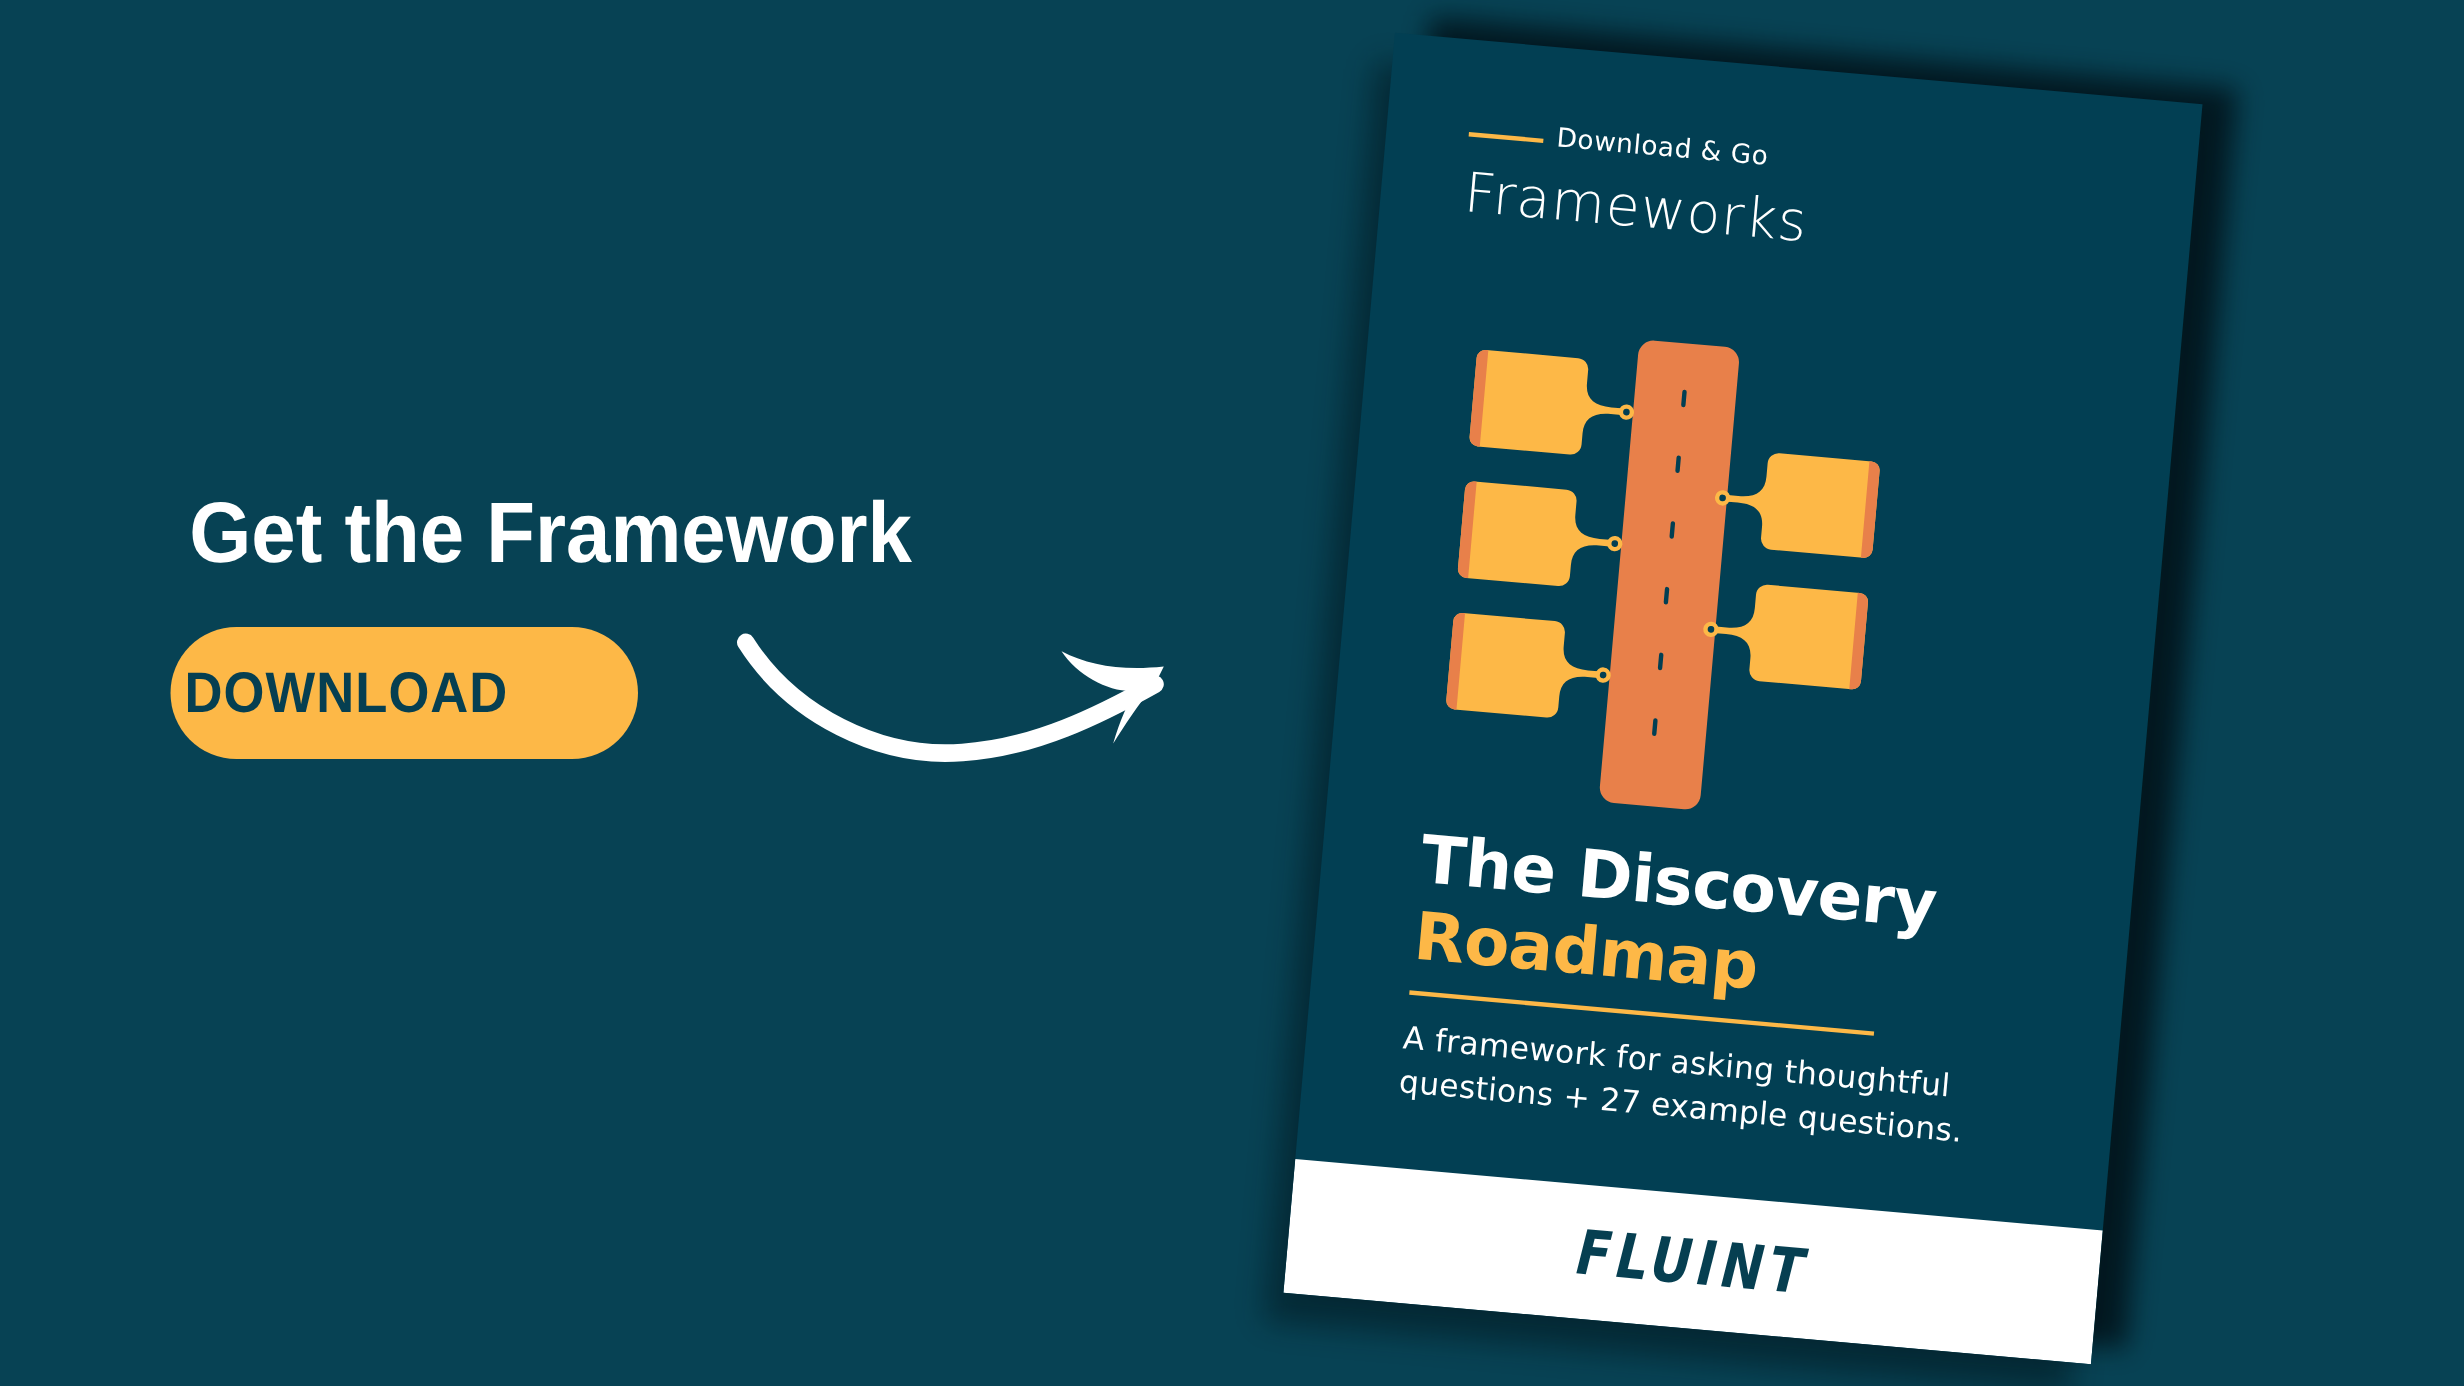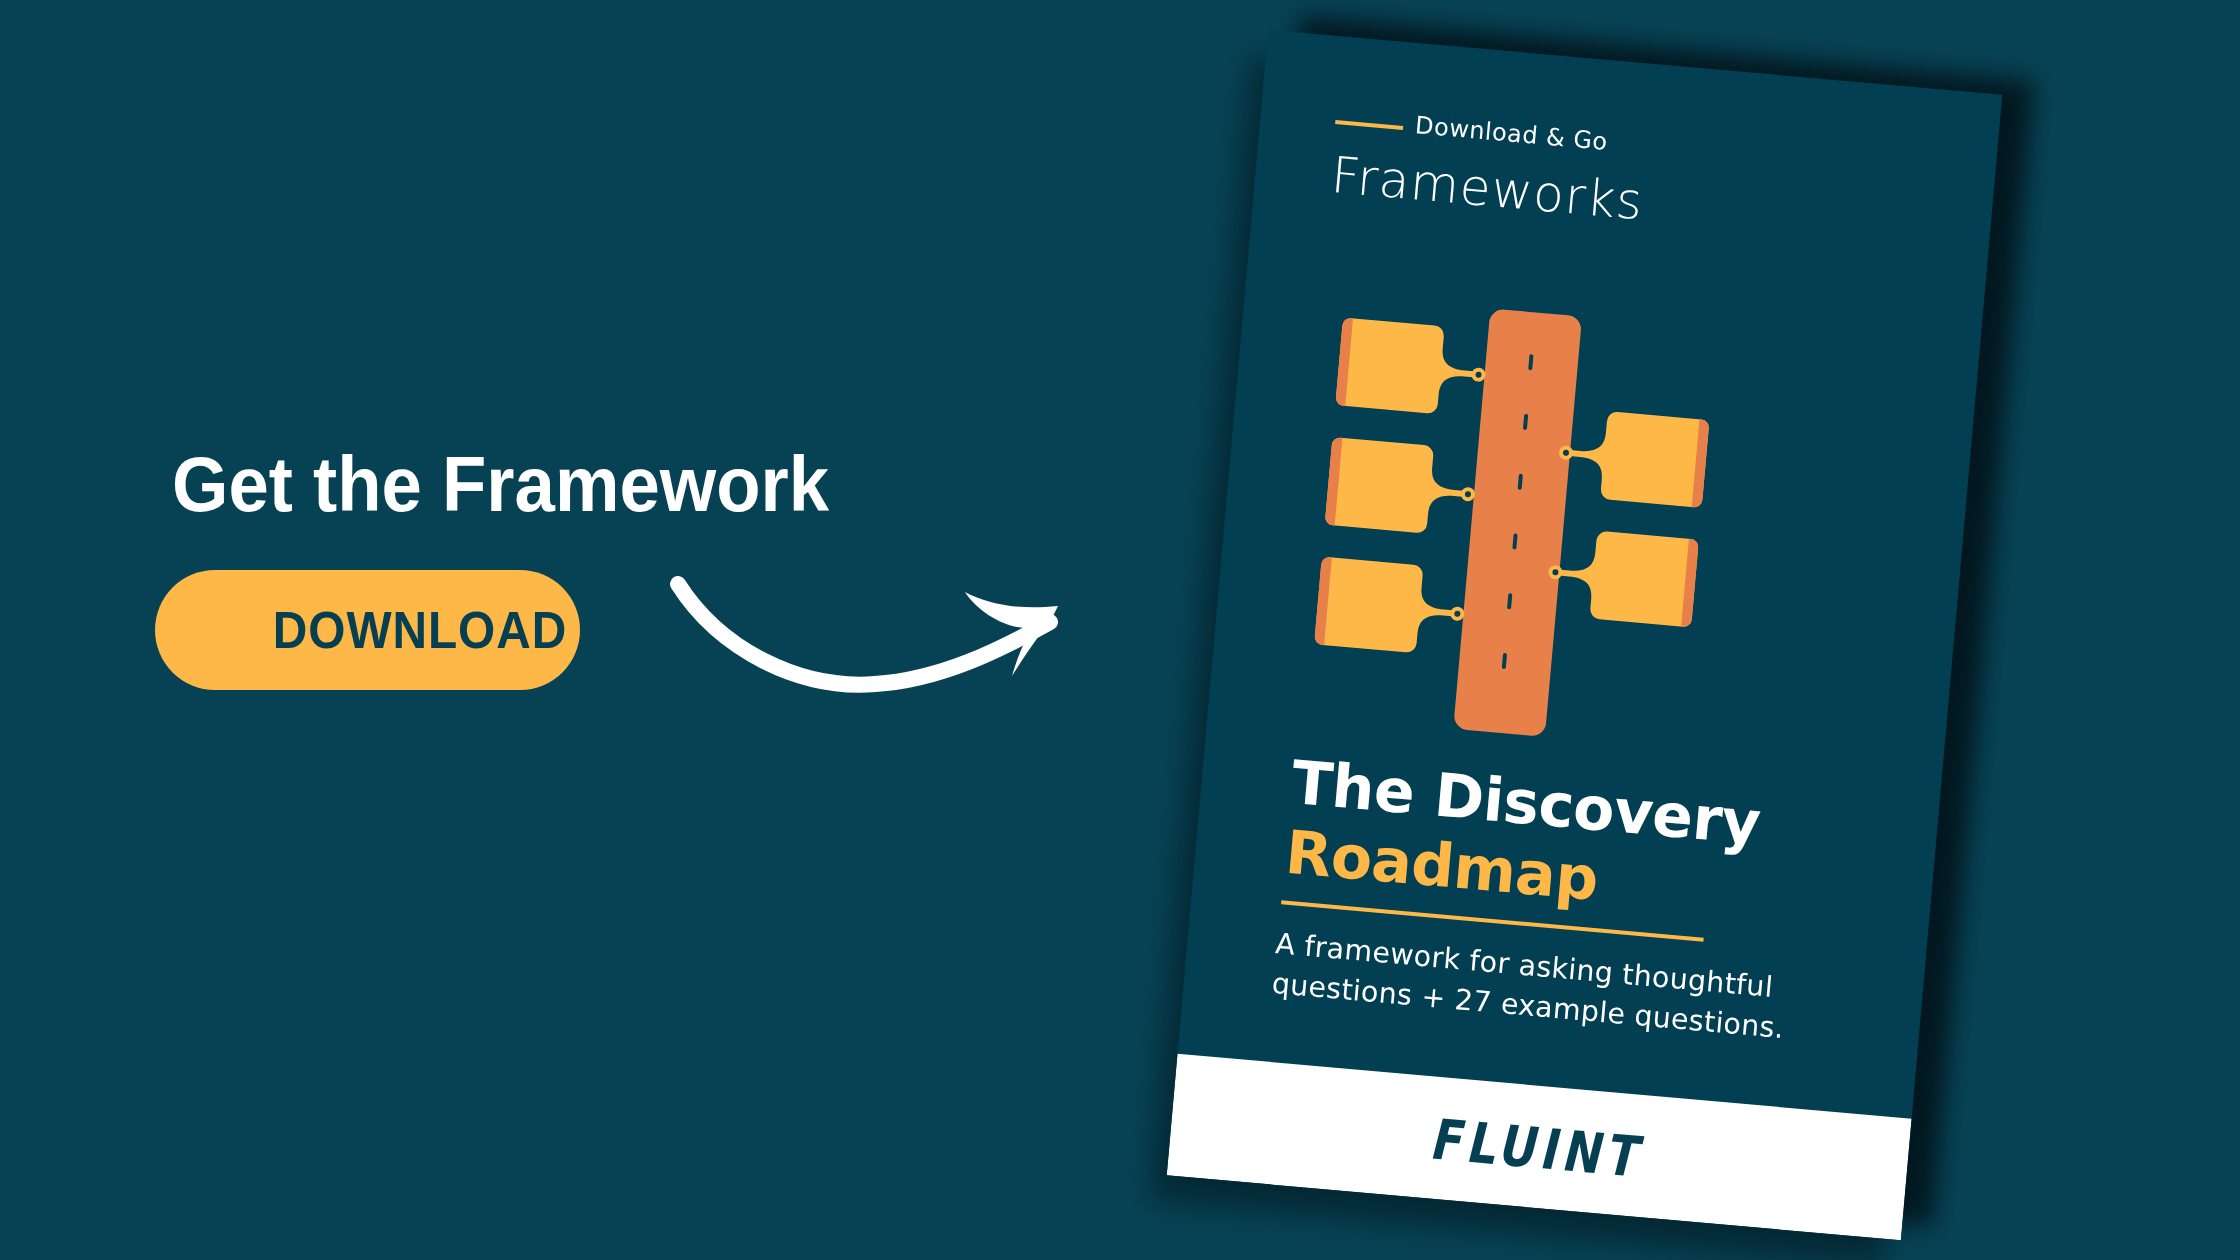--- a/index.html
+++ b/index.html
@@ -33,21 +33,21 @@
     left: 155px; top: 570px;
     width: 425px; height: 120px;
     border-radius: 60px;
     background: #fdb847;
     border: none;
     color: #063f51;
     font-family: "Liberation Sans", sans-serif;
     font-weight: 700;
     font-size: 52px;
     line-height: 120px;
-    text-align: right;
+    text-align: left;
     letter-spacing: 1px;
     cursor: pointer;
     padding: 0;
   }
   .download-btn span { display: inline-block; transform: scaleX(0.92); }
   .arrow {
     position: absolute;
     left: 660px; top: 560px;
     width: 420px; height: 140px;
   }

